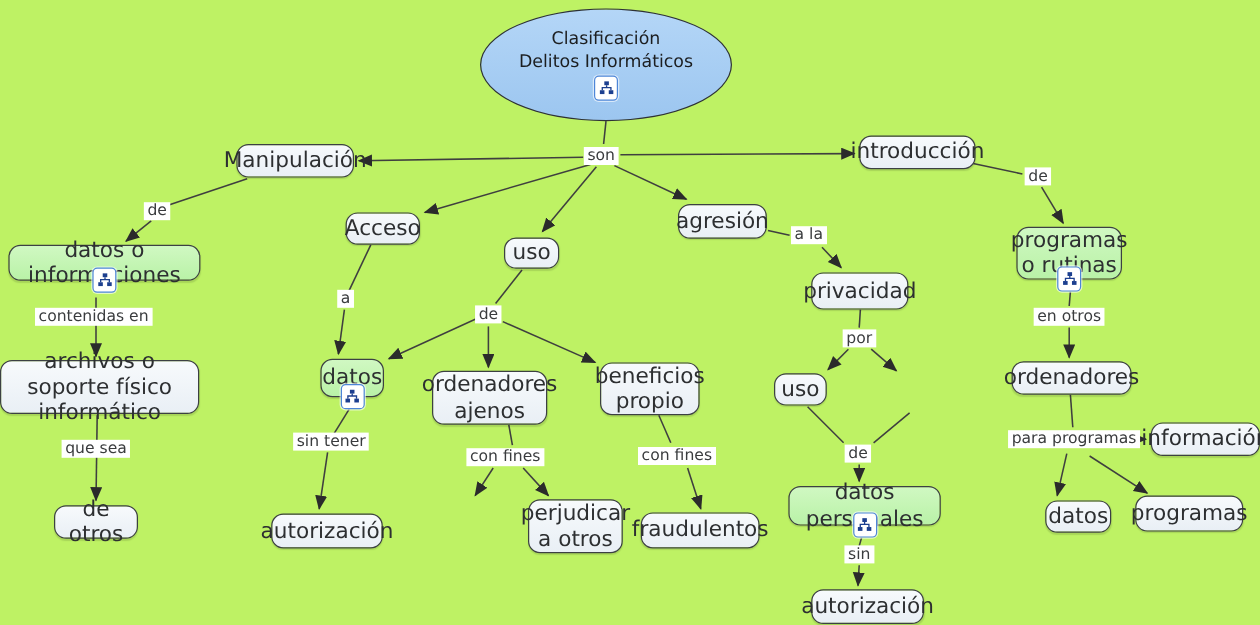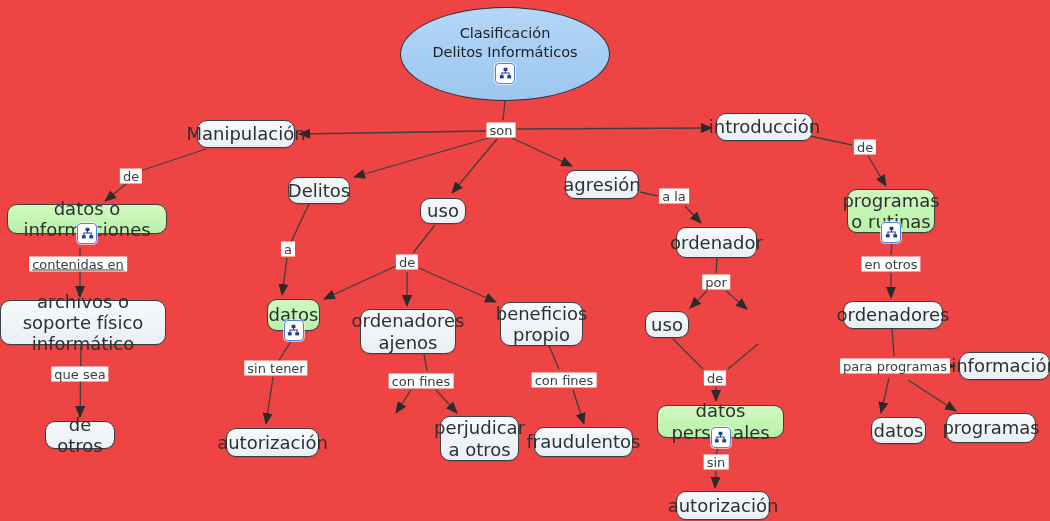--- a/index.html
+++ b/index.html
@@ -1,17 +1,17 @@
 <!DOCTYPE html>
 <html><head>
 <meta charset="utf-8">
 <style>
   html,body{margin:0;padding:0;background:#ffffff;}
   #stage{
-    position:relative;width:1050px;height:521px;background:#ef4444;
+    position:relative;width:1050px;height:521px;background:#bef264;
     font-family:"DejaVu Sans","Liberation Sans",sans-serif;overflow:hidden;
   }
   #edge-layer{position:absolute;left:0;top:0;width:1050px;height:521px;z-index:1;}
   .concept{
     position:absolute;z-index:3;box-sizing:border-box;
     display:flex;align-items:center;justify-content:center;text-align:center;
     border:1px solid #3c4043;border-radius:10px;
     background:linear-gradient(180deg,#f7fafc 0%,#e9eff5 100%);
     color:#2d2f31;font-size:18px;line-height:1.18;white-space:pre-line;
     box-shadow:0 1px 1px rgba(0,0,0,0.12);
@@ -98,21 +98,21 @@
       <span class="res-icon"><svg width="13" height="13" viewBox="0 0 13 13" aria-hidden="true">
             <rect x="4.6" y="0.8" width="3.8" height="3.2" fill="#1c3f8f"></rect>
             <path d="M6.5 4 v2 M2.9 8.2 V6 h7.2 v2.2" stroke="#1c3f8f" stroke-width="1.1" fill="none"></path>
             <rect x="0.9" y="8.2" width="3.8" height="3.2" fill="#1c3f8f"></rect>
             <rect x="8.3" y="8.2" width="3.8" height="3.2" fill="#1c3f8f"></rect>
           </svg></span>
     </span>
   </div>
 <div class="link-label" style="left: 501px; top: 130px;">son</div>
     <div class="link-label" style="left: 131px; top: 176px;">de</div>
-    <div class="link-label" style="left: 78px; top: 264px; text-decoration: underline;">contenidas en</div>
+    <div class="link-label" style="left: 78px; top: 264px;">contenidas en</div>
     <div class="link-label" style="left: 80px; top: 374px;">que sea</div>
     <div class="link-label" style="left: 288px; top: 249px;">a</div>
     <div class="link-label" style="left: 276px; top: 368px;">sin tener</div>
     <div class="link-label" style="left: 407px; top: 262px;">de</div>
     <div class="link-label" style="left: 421px; top: 381px;">con fines</div>
     <div class="link-label" style="left: 564px; top: 380px;">con fines</div>
     <div class="link-label" style="left: 674px; top: 196px;">a la</div>
     <div class="link-label" style="left: 716px; top: 282px;">por</div>
     <div class="link-label" style="left: 715px; top: 378px;">de</div>
     <div class="link-label" style="left: 716px; top: 462px;">sin</div>
@@ -123,38 +123,38 @@
     <div class="concept" style="left: 716px; top: 113px; width: 97px; height: 28px;"><span>introducción</span></div>
     <div class="concept green" style="left: 7px; top: 204px; width: 160px; height: 30px;"><span>datos o informaciones</span><span class="res-icon node-icon"><svg width="13" height="13" viewBox="0 0 13 13" aria-hidden="true">
           <rect x="4.6" y="0.8" width="3.8" height="3.2" fill="#1c3f8f"></rect>
           <path d="M6.5 4 v2 M2.9 8.2 V6 h7.2 v2.2" stroke="#1c3f8f" stroke-width="1.1" fill="none"></path>
           <rect x="0.9" y="8.2" width="3.8" height="3.2" fill="#1c3f8f"></rect>
           <rect x="8.3" y="8.2" width="3.8" height="3.2" fill="#1c3f8f"></rect>
         </svg></span></div>
     <div class="concept" style="left: 0px; top: 300px; width: 166px; height: 45px;"><span>archivos o soporte físico
 informático</span></div>
     <div class="concept" style="left: 45px; top: 421px; width: 70px; height: 28px;"><span>de otros</span></div>
-    <div class="concept" style="left: 288px; top: 177px; width: 62px; height: 27px;"><span>Delitos</span></div>
+    <div class="concept" style="left: 288px; top: 177px; width: 62px; height: 27px;"><span>Acceso</span></div>
     <div class="concept green" style="left: 267px; top: 299px; width: 53px; height: 32px;"><span>datos</span><span class="res-icon node-icon"><svg width="13" height="13" viewBox="0 0 13 13" aria-hidden="true">
           <rect x="4.6" y="0.8" width="3.8" height="3.2" fill="#1c3f8f"></rect>
           <path d="M6.5 4 v2 M2.9 8.2 V6 h7.2 v2.2" stroke="#1c3f8f" stroke-width="1.1" fill="none"></path>
           <rect x="0.9" y="8.2" width="3.8" height="3.2" fill="#1c3f8f"></rect>
           <rect x="8.3" y="8.2" width="3.8" height="3.2" fill="#1c3f8f"></rect>
         </svg></span></div>
     <div class="concept" style="left: 226px; top: 428px; width: 93px; height: 29px;"><span>autorización</span></div>
     <div class="concept" style="left: 420px; top: 198px; width: 46px; height: 26px;"><span>uso</span></div>
     <div class="concept" style="left: 360px; top: 309px; width: 96px; height: 45px;"><span>ordenadores
 ajenos</span></div>
     <div class="concept" style="left: 500px; top: 302px; width: 83px; height: 44px;"><span>beneficios
 propio</span></div>
     <div class="concept" style="left: 440px; top: 416px; width: 79px; height: 45px;"><span>perjudicar
 a otros</span></div>
     <div class="concept" style="left: 534px; top: 427px; width: 99px; height: 30px;"><span>fraudulentos</span></div>
     <div class="concept" style="left: 565px; top: 170px; width: 74px; height: 29px;"><span>agresión</span></div>
-    <div class="concept" style="left: 676px; top: 227px; width: 81px; height: 31px;"><span>ordenador</span></div>
+    <div class="concept" style="left: 676px; top: 227px; width: 81px; height: 31px;"><span>privacidad</span></div>
     <div class="concept" style="left: 645px; top: 311px; width: 44px; height: 27px;"><span>uso</span></div>
     <div class="concept green" style="left: 657px; top: 405px; width: 127px; height: 33px;"><span>datos personales</span><span class="res-icon node-icon"><svg width="13" height="13" viewBox="0 0 13 13" aria-hidden="true">
           <rect x="4.6" y="0.8" width="3.8" height="3.2" fill="#1c3f8f"></rect>
           <path d="M6.5 4 v2 M2.9 8.2 V6 h7.2 v2.2" stroke="#1c3f8f" stroke-width="1.1" fill="none"></path>
           <rect x="0.9" y="8.2" width="3.8" height="3.2" fill="#1c3f8f"></rect>
           <rect x="8.3" y="8.2" width="3.8" height="3.2" fill="#1c3f8f"></rect>
         </svg></span></div>
     <div class="concept" style="left: 676px; top: 491px; width: 94px; height: 29px;"><span>autorización</span></div>
     <div class="concept green" style="left: 847px; top: 189px; width: 88px; height: 44px;"><span>programas
 o rutinas</span><span class="res-icon node-icon"><svg width="13" height="13" viewBox="0 0 13 13" aria-hidden="true">

